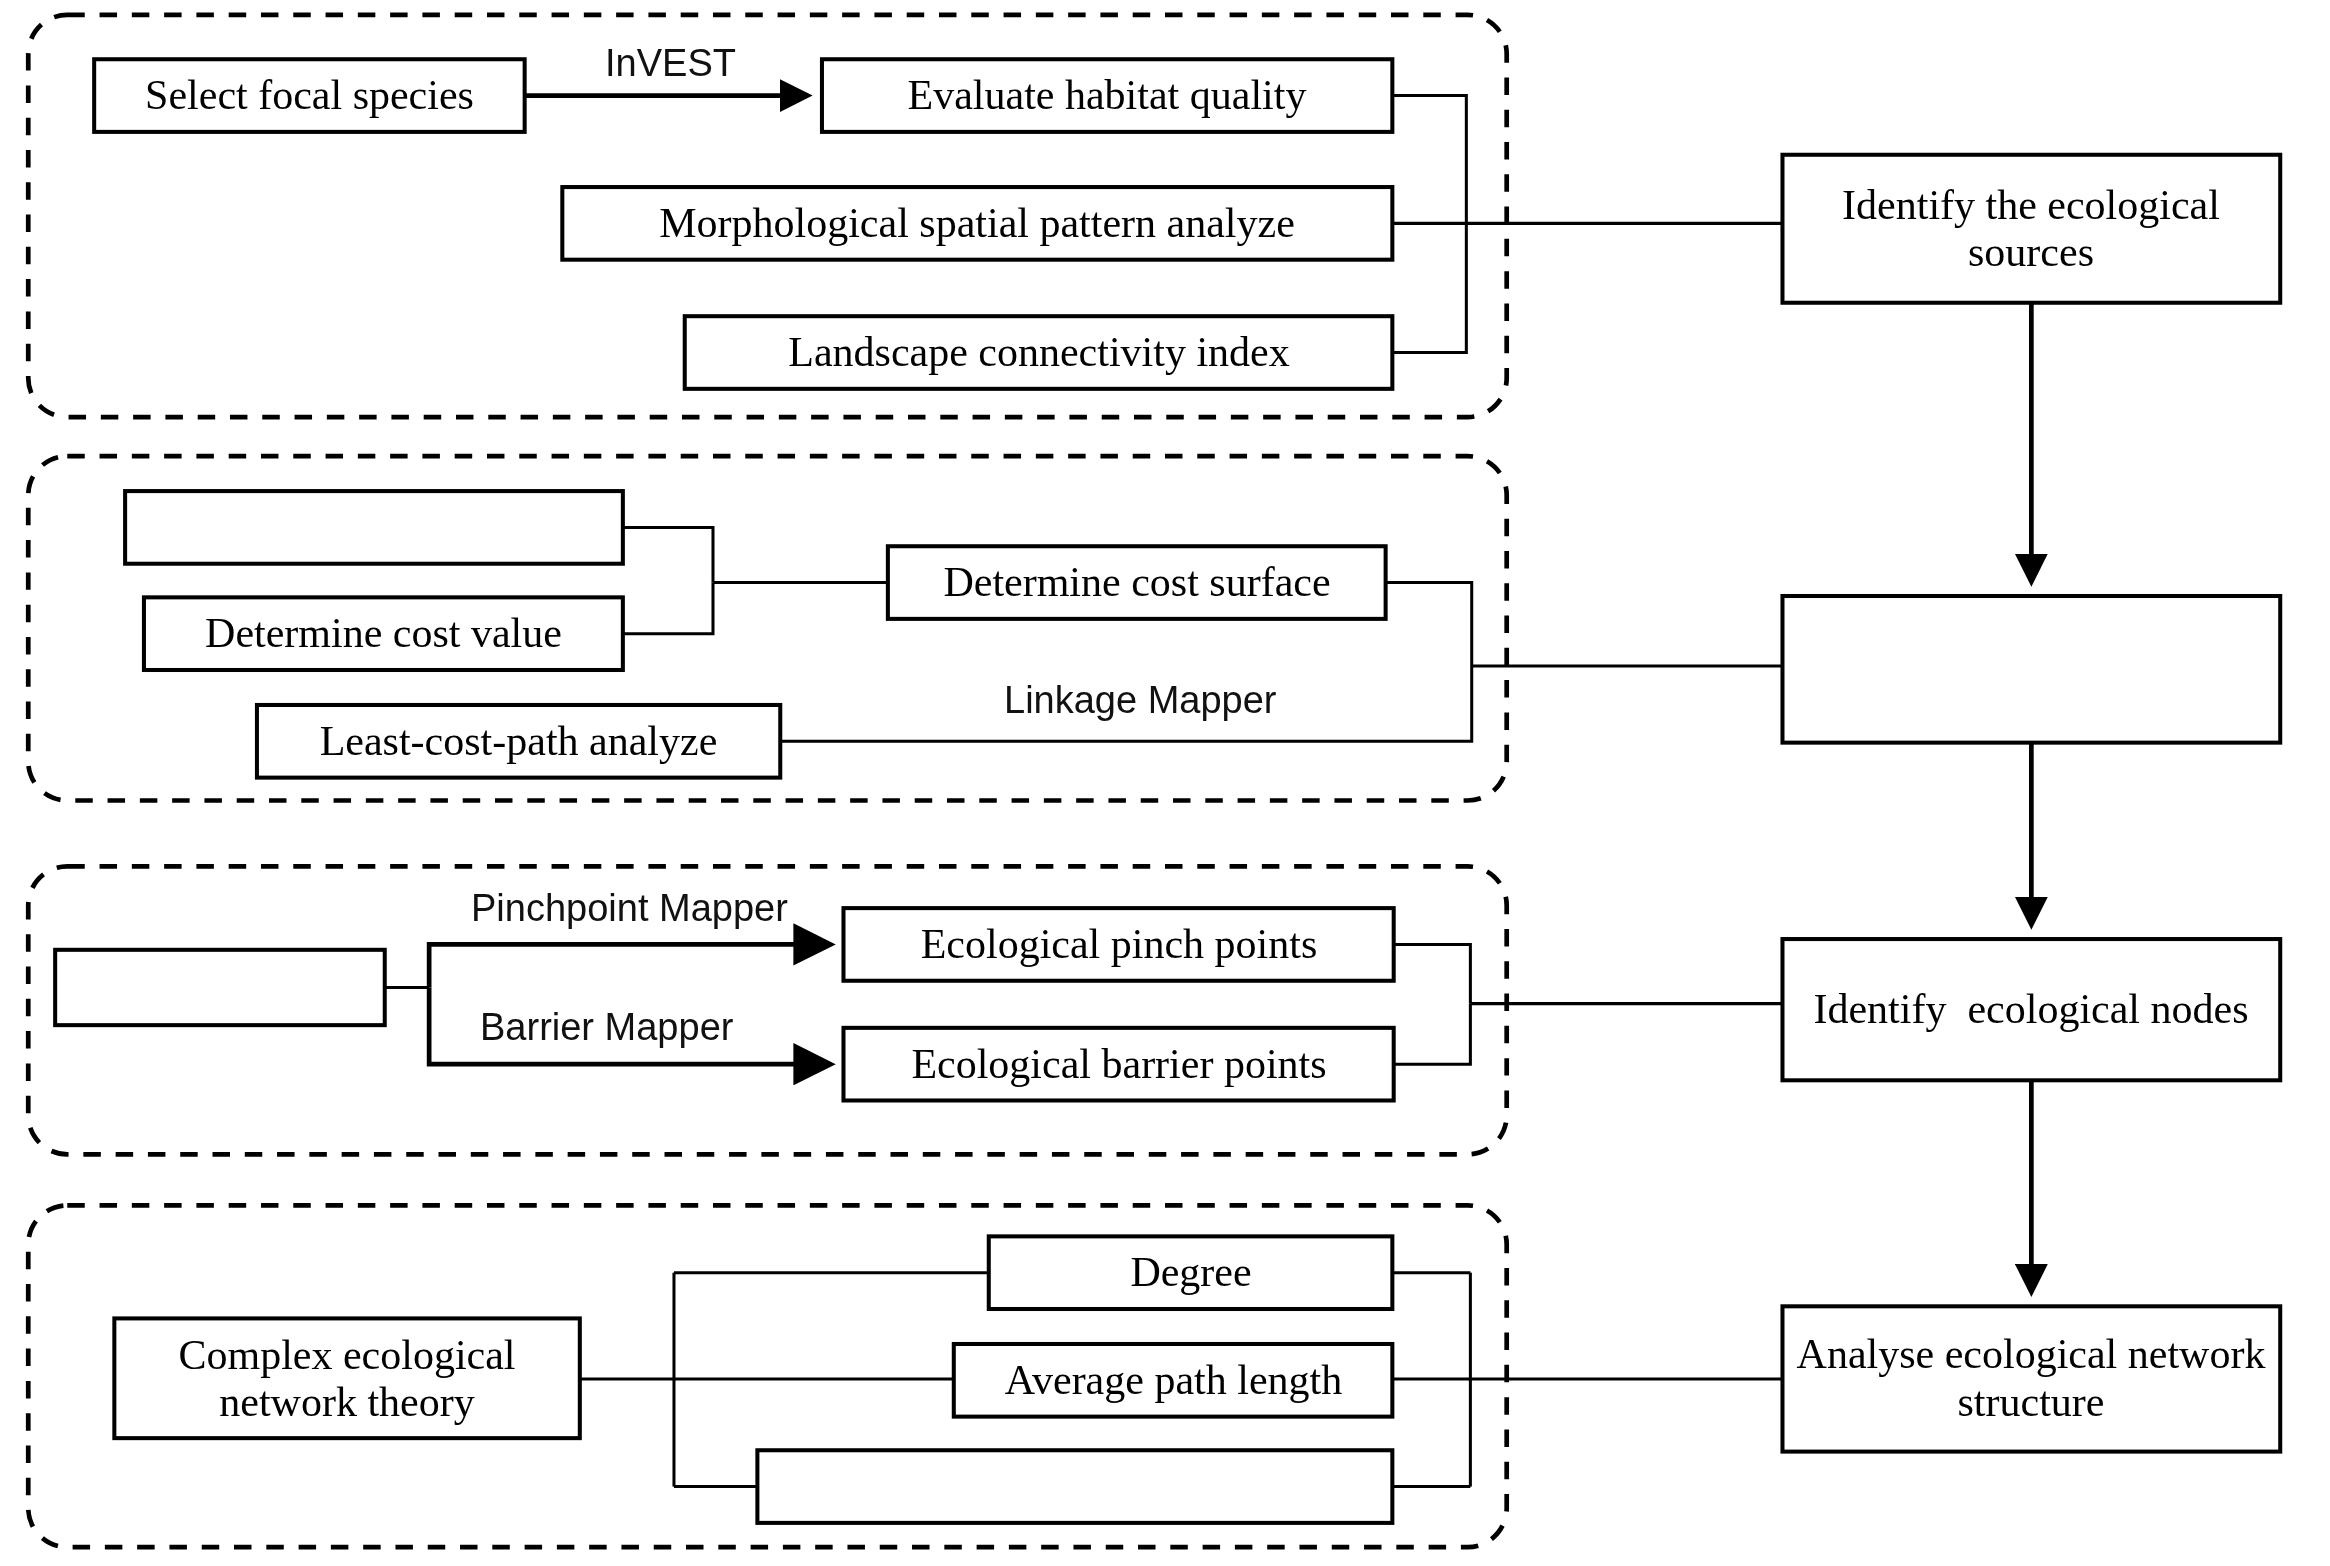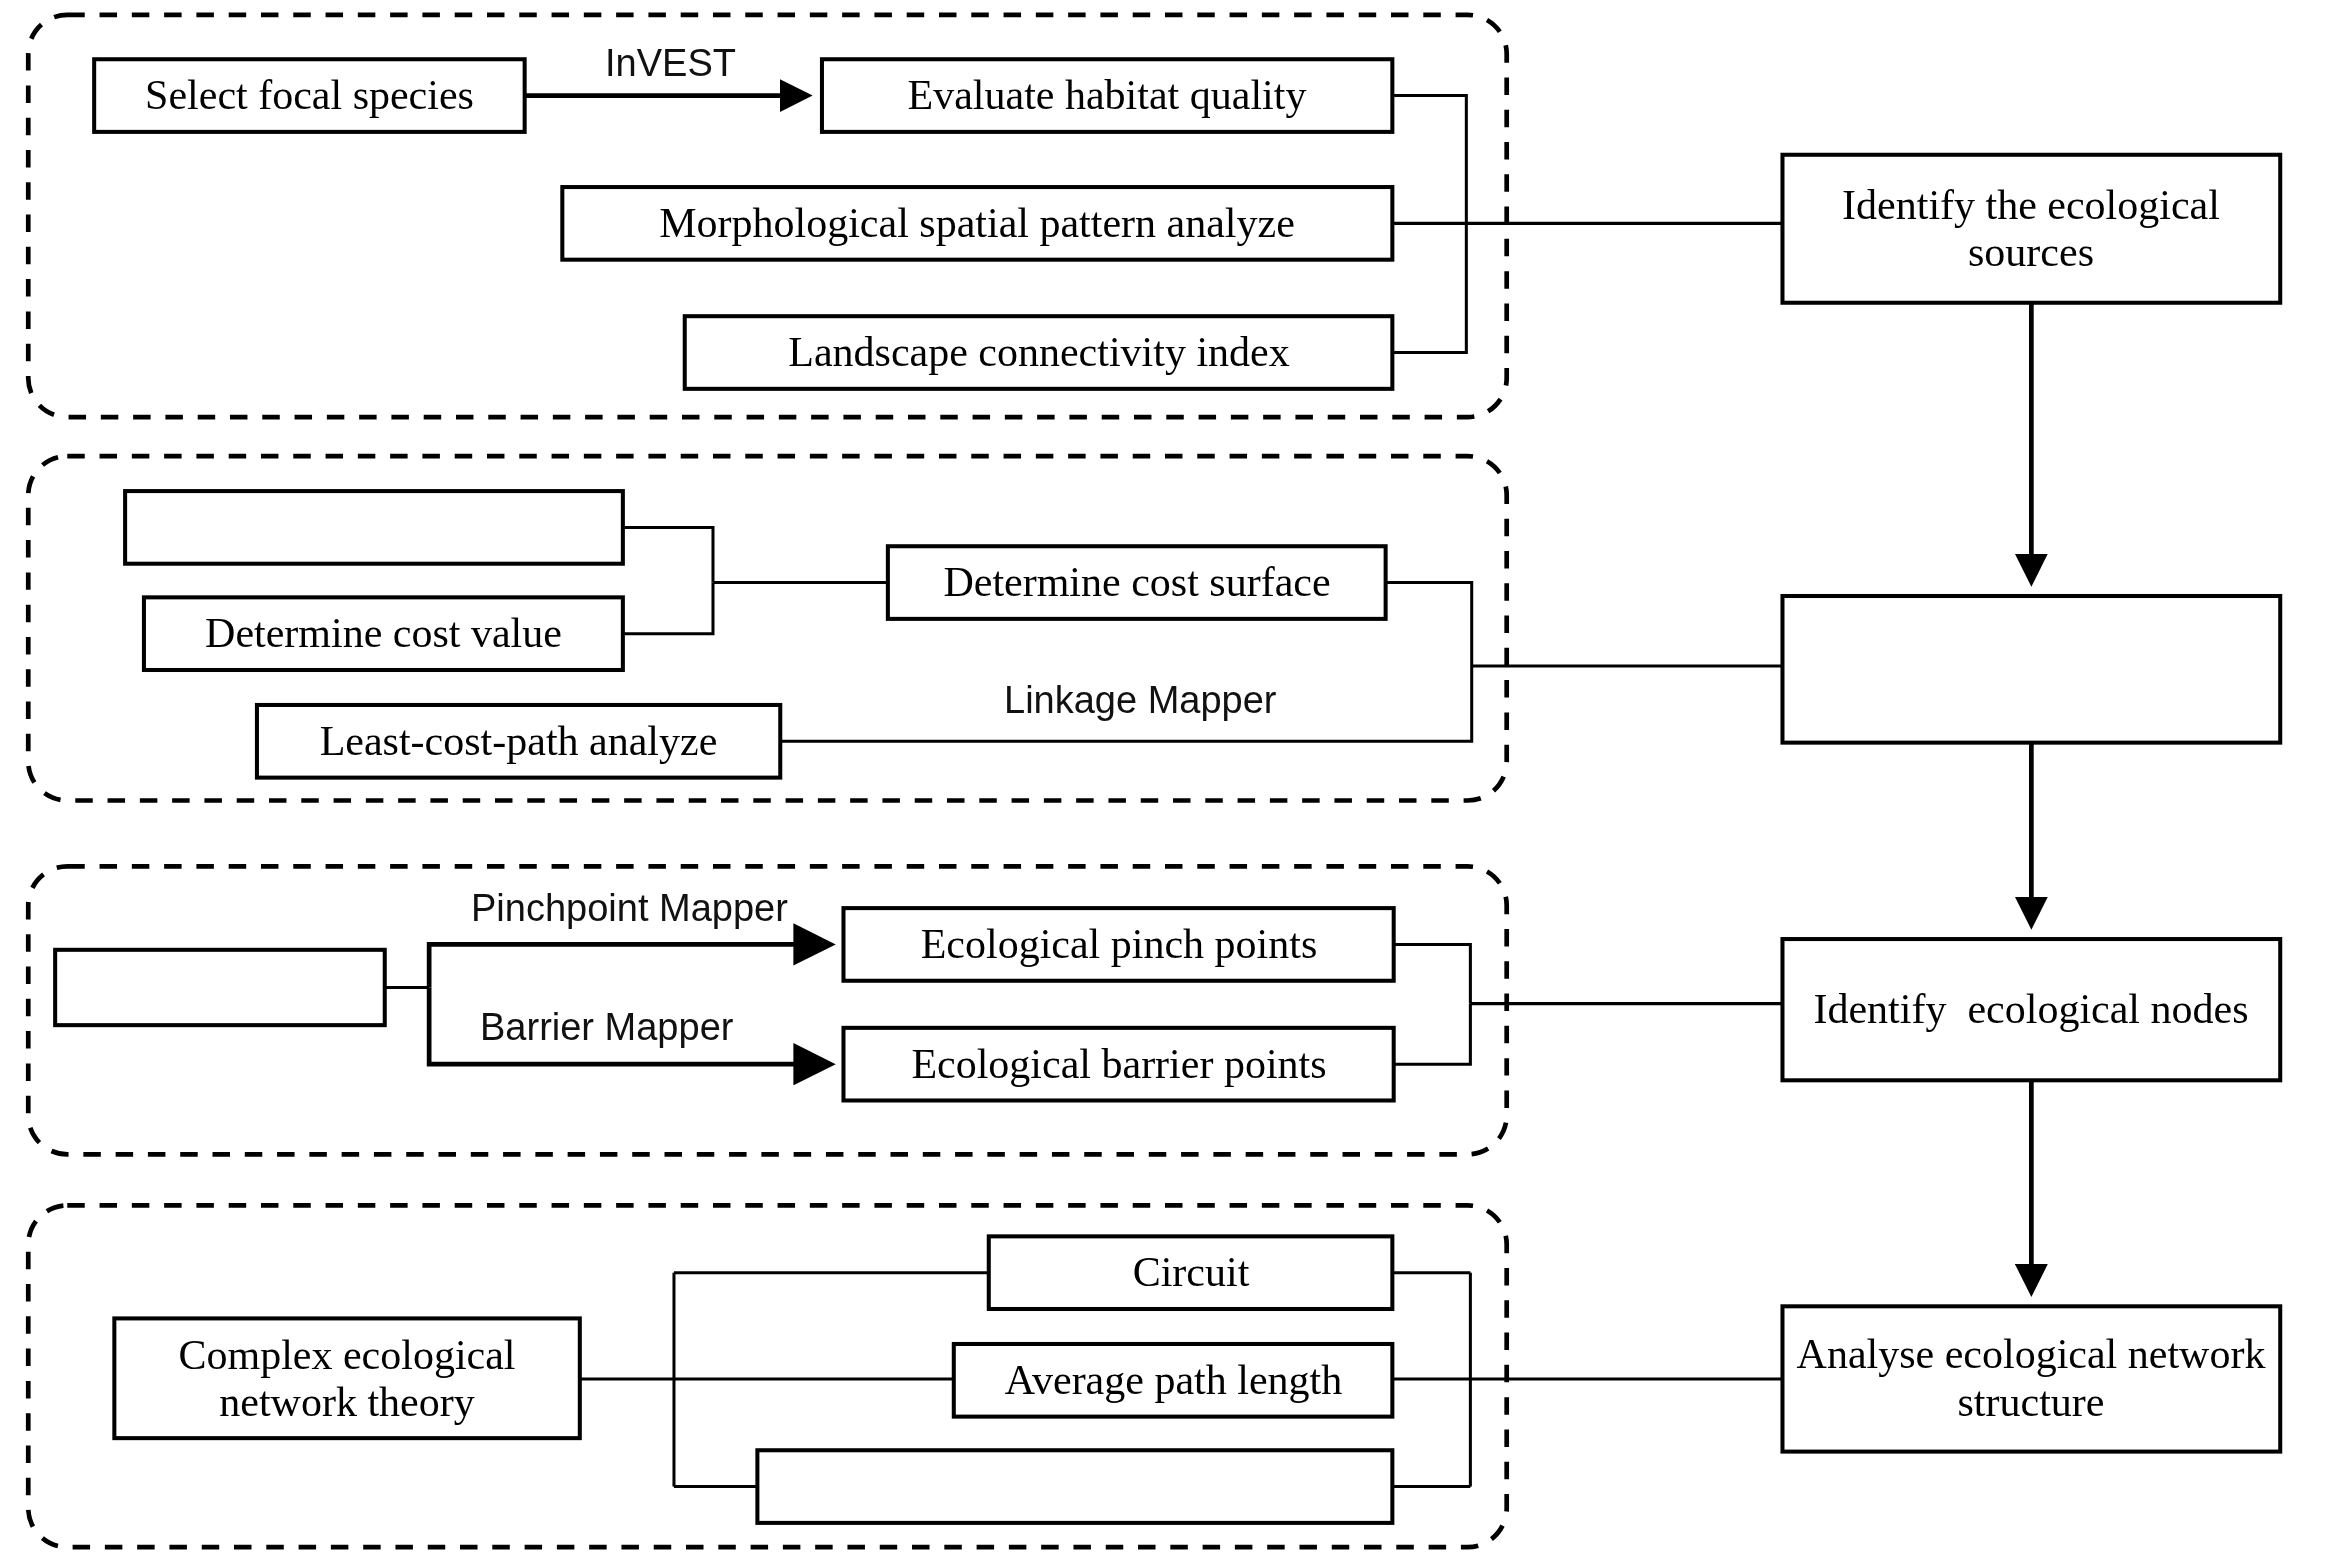--- a/index.html
+++ b/index.html
@@ -113,21 +113,21 @@
   <div class="lbl b" style="left:888px;top:546px;width:498px;height:73px;">Determine cost surface</div>
   <div class="lbl b" style="left:257px;top:705px;width:523px;height:73px;">Least-cost-path analyze</div>
   <div class="edge-lbl" style="left:1004px;top:679px;">Linkage Mapper</div>
 
   <div class="lbl b" style="left:844px;top:908px;width:550px;height:73px;">Ecological pinch points</div>
   <div class="lbl b" style="left:844px;top:1028px;width:550px;height:73px;">Ecological barrier points</div>
   <div class="edge-lbl" style="left:471px;top:887px;">Pinchpoint Mapper</div>
   <div class="edge-lbl" style="left:480px;top:1006px;">Barrier Mapper</div>
 
   <div class="lbl b2" style="left:125px;top:1319px;width:444px;height:120px;">Complex ecological network theory</div>
-  <div class="lbl b" style="left:989px;top:1236px;width:404px;height:73px;">Circuit</div>
+  <div class="lbl b" style="left:989px;top:1236px;width:404px;height:73px;">Degree</div>
   <div class="lbl b" style="left:954px;top:1344px;width:439px;height:73px;">Average path length</div>
 
   <div class="lbl b2" style="left:1793px;top:155px;width:476px;height:148px;">Identify the ecological sources</div>
   <div class="lbl b2" style="left:1793px;top:939px;width:476px;height:141px;white-space:pre-wrap;">Identify  ecological nodes</div>
   <div class="lbl b2" style="left:1793px;top:1306px;width:476px;height:145px;">Analyse ecological network structure</div>
 
 </div>
 
 
 </body></html>

